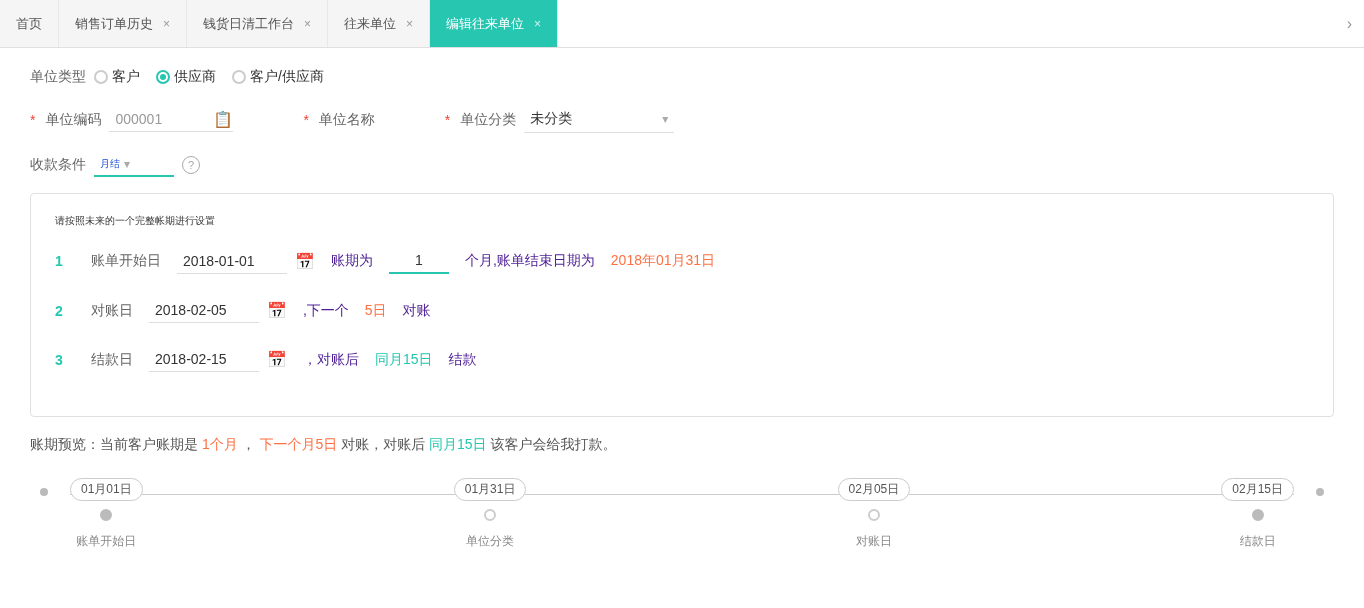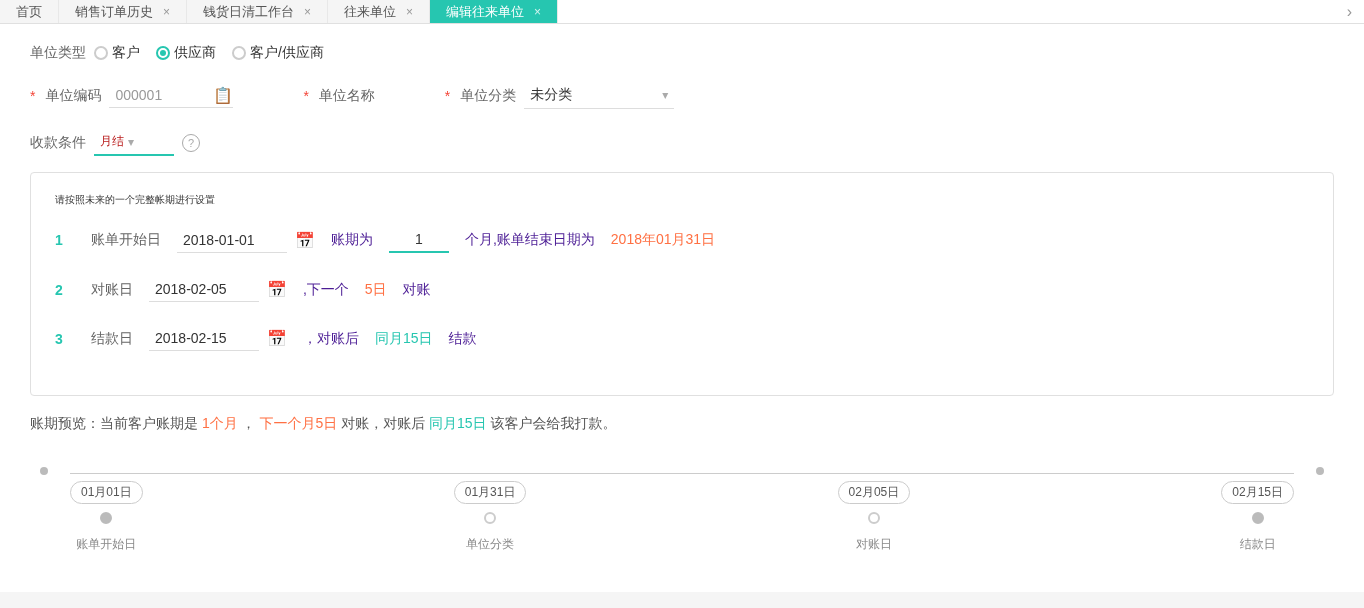--- a/index.html
+++ b/index.html
@@ -4,21 +4,21 @@
   <style>
     * { box-sizing: border-box; margin: 0; padding: 0; }
     body { font-family: 'Microsoft YaHei', Arial, sans-serif; font-size: 14px; color: #333; background: #f5f5f5; }
 
     
     .tabs-bar {
       display: flex;
       align-items: stretch;
       background: #fff;
       border-bottom: 1px solid #e0e0e0;
-      height: 24px;
+      height: 48px;
       position: relative;
     }
     .tab-item {
       display: flex;
       align-items: center;
       padding: 0 16px;
       cursor: pointer;
       font-size: 13px;
       color: #555;
       border-right: 1px solid #e8e8e8;
@@ -157,22 +157,22 @@
     .payment-select {
       display: flex;
       align-items: center;
       border-bottom: 2px solid #26c6b0;
       gap: 4px;
       padding: 4px 6px;
       cursor: pointer;
       min-width: 80px;
     }
     .payment-value {
-      color: #b91c1c;
-      font-size: 12px;
+      color: #1d4ed8;
+      font-size: 10px;
     }
     .help-icon {
       width: 18px;
       height: 18px;
       border-radius: 50%;
       border: 1px solid #aaa;
       display: flex;
       align-items: center;
       justify-content: center;
       font-size: 11px;
@@ -265,21 +265,20 @@
       justify-content: space-between;
       width: 100%;
       position: relative;
       z-index: 1;
     }
     .timeline-item {
       display: flex;
       flex-direction: column;
       align-items: center;
       gap: 8px;
-      margin-top: 24px;
     }
     .timeline-dot {
       width: 12px;
       height: 12px;
       border-radius: 50%;
       border: 2px solid #ccc;
       background: #fff;
     }
     .timeline-dot.first, .timeline-dot.last {
       background: #bbb;

